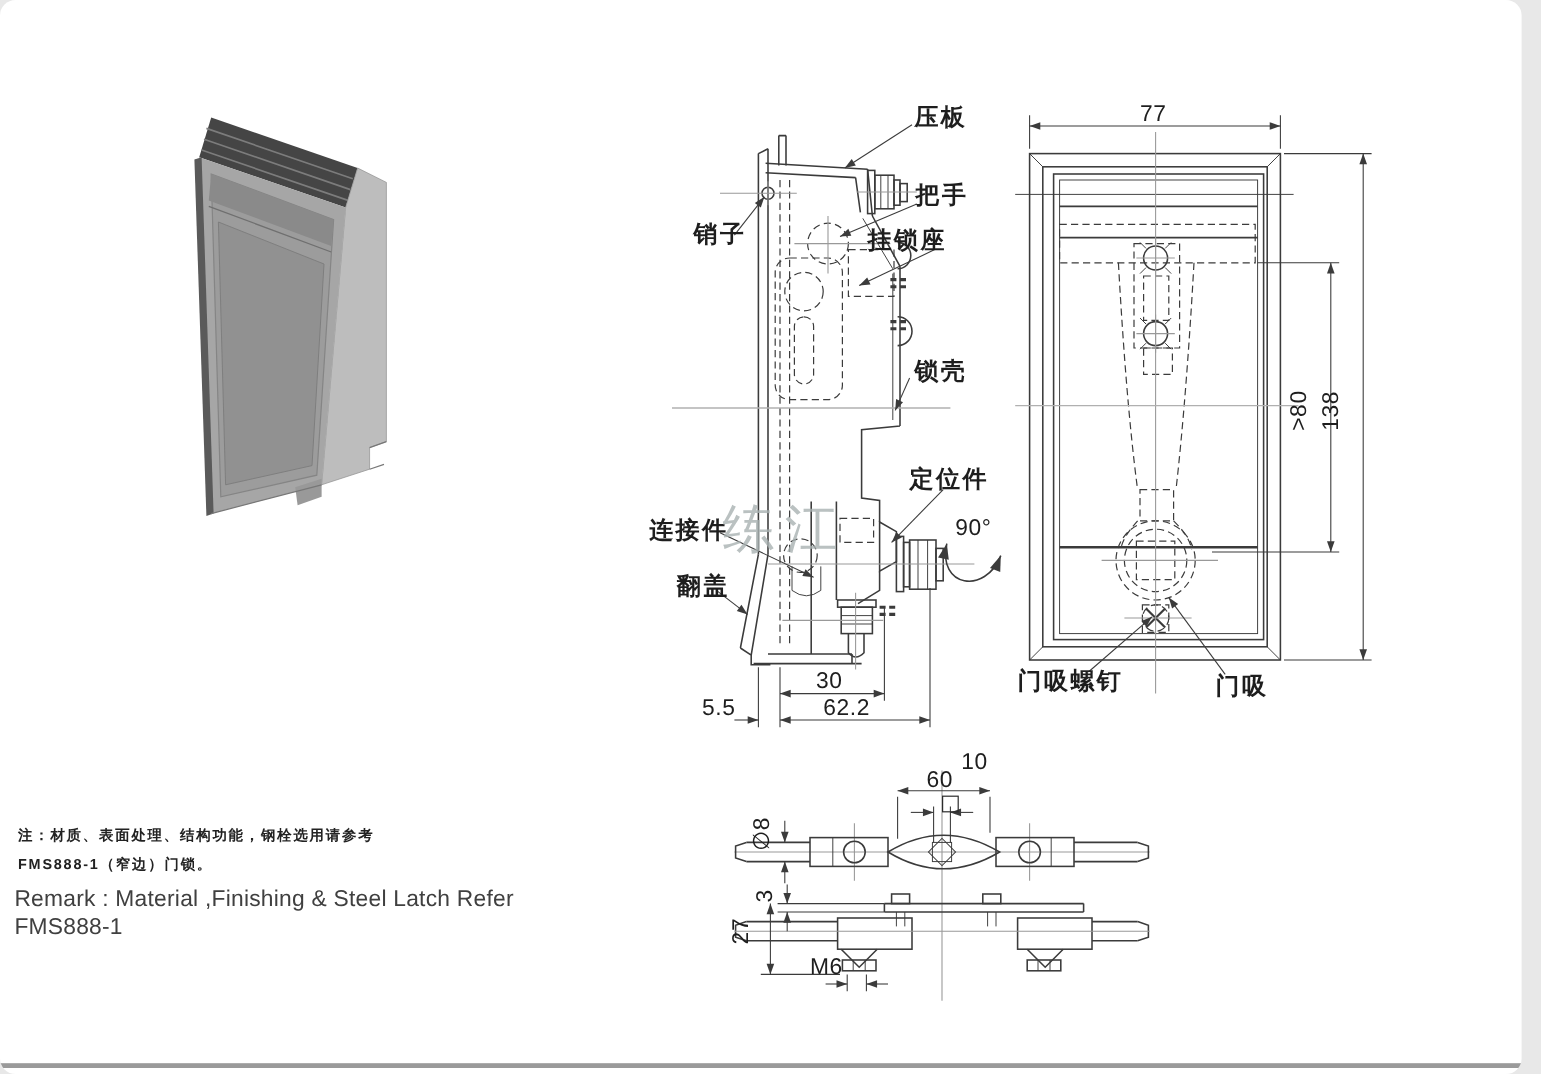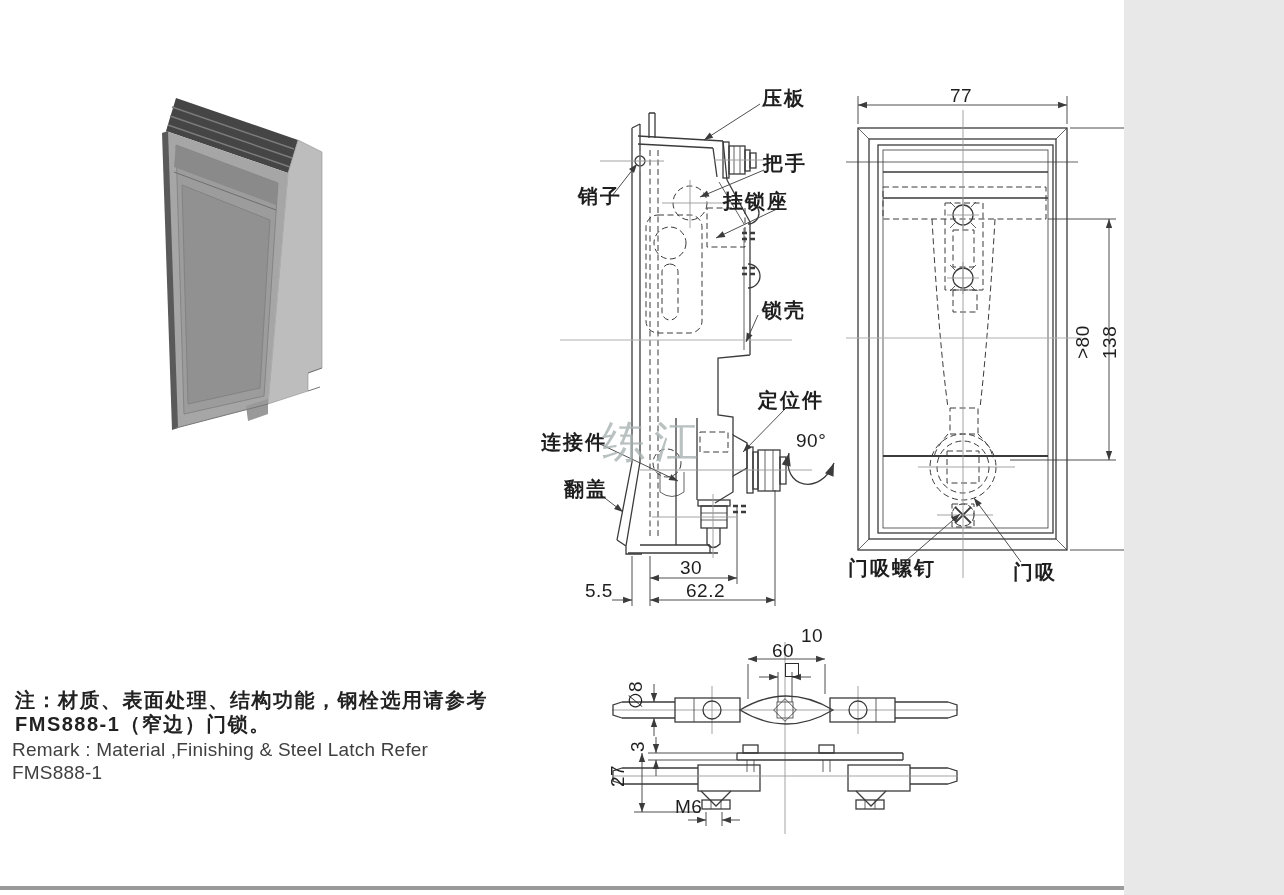--- a/index.html
+++ b/index.html
@@ -1,33 +1,33 @@
 <!DOCTYPE html>
 <html><head>
 <meta charset="utf-8">
 <style>
   html,body{margin:0;padding:0;background:#e8e8e8;}
-  .canvas{position:relative;width:1124px;height:895px;background:#ffffff;overflow:hidden;
-          font-family:"Liberation Sans","DejaVu Sans",sans-serif;}
+  .canvas{position:relative;width:1268px;height:895px;background:#ffffff;overflow:hidden;
+          font-family:"Liberation Sans","DejaVu Sans",sans-serif;border-radius:13px;}
   svg.art{position:absolute;left:0;top:0;}
   
   .s{fill:none;stroke:#3b3b3b;stroke-width:1.3;}
   .t{stroke-width:0.8;}
   .d{fill:none;stroke:#3b3b3b;stroke-width:1;stroke-dasharray:6 3.5;}
   .c{fill:none;stroke:#999999;stroke-width:0.9;}
   .c2{fill:none;stroke:#b0b0b0;stroke-width:1.2;}
   .dim{fill:none;stroke:#3b3b3b;stroke-width:0.9;}
   .thk{fill:none;stroke:#3b3b3b;stroke-width:2.6;stroke-dasharray:5 3;}
   
   .lbl{position:absolute;font-size:20px;font-weight:600;color:#1e1e1e;letter-spacing:2px;line-height:1;white-space:nowrap;}
   .num{position:absolute;font-size:19px;font-weight:500;color:#1e1e1e;line-height:1;letter-spacing:.5px;white-space:nowrap;}
   .rotl{transform:rotate(-90deg);transform-origin:left bottom;}
   .wm{position:absolute;font-size:44px;font-weight:400;color:#a9b2b2;letter-spacing:8px;line-height:1;opacity:.8;white-space:nowrap;}
   .sqbox{position:absolute;width:12px;height:12px;border:1.6px solid #2c2c2c;}
-  .note-zh{position:absolute;font-size:20px;font-weight:600;color:#222;letter-spacing:1.5px;line-height:1;white-space:nowrap;}
+  .note-zh{position:absolute;font-size:12px;font-weight:600;color:#222;letter-spacing:1.5px;line-height:1;white-space:nowrap;}
   .note-en{position:absolute;font-size:19px;font-weight:400;color:#404040;letter-spacing:.2px;line-height:1;white-space:nowrap;}
   .bottom-rule{position:absolute;left:0;top:886px;width:1284px;height:4px;background:#9a9a9a;z-index:1;}
   .banner{position:absolute;left:0;top:823px;width:343px;height:65px;background:#211a15;z-index:2;}
   .banner-text{position:absolute;left:57px;top:13px;font-size:38px;font-weight:700;color:#ffffff;letter-spacing:1px;line-height:1;white-space:nowrap;}
 </style>
 </head>
 <body>
 
 <div class="canvas">
 

